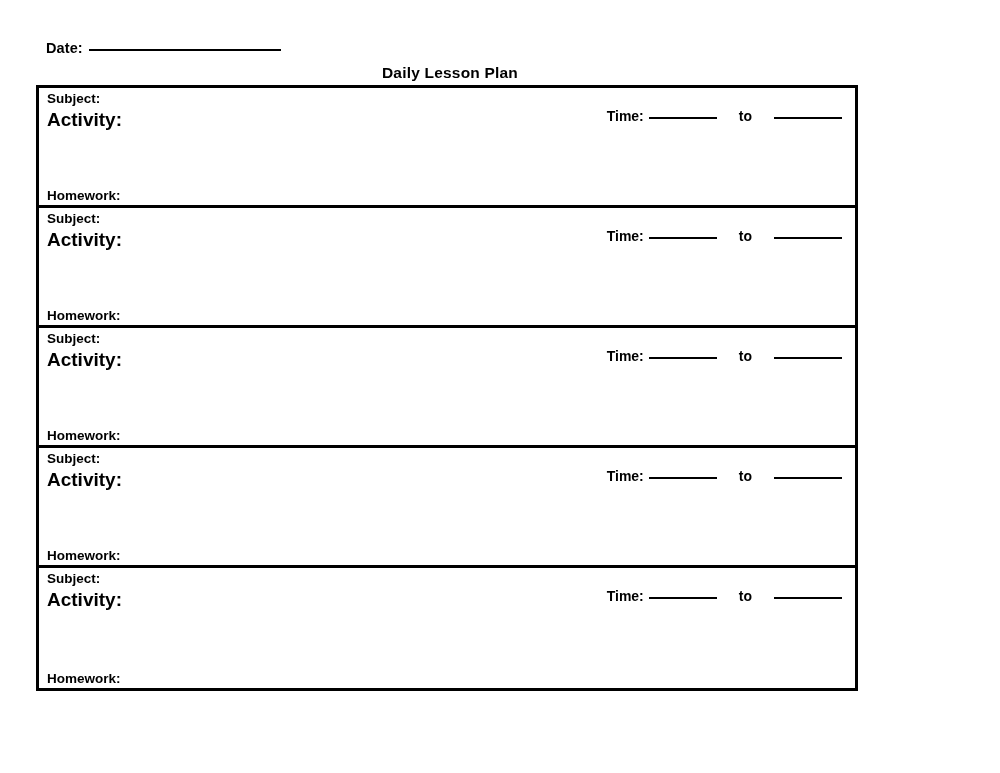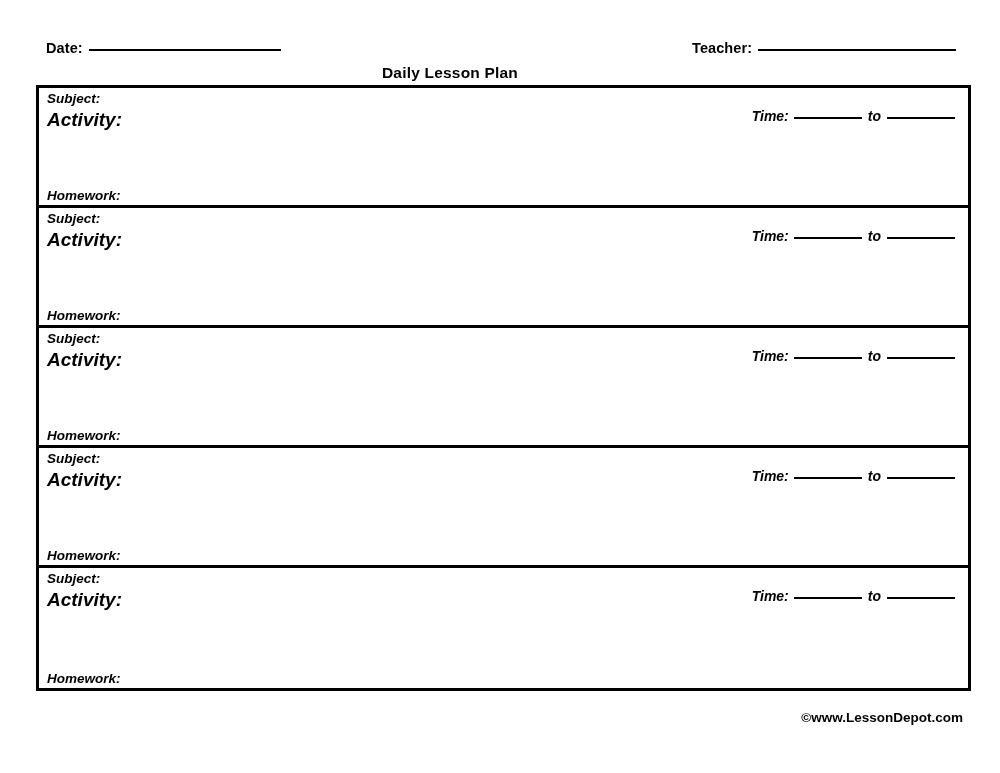--- a/index.html
+++ b/index.html
@@ -63,25 +63,24 @@
     font-size: 15.5px;
     font-weight: bold;
     letter-spacing: 0.2px;
   }
 
   
   .lesson-table {
     position: absolute;
     left: 36px;
     top: 85px;
-    width: 935px;
+    width: 822px;
     border: 3px solid #000;
     box-sizing: border-box;
     background: #fff;
-    font-style: italic;
   }
 
   .lesson-block {
     position: relative;
     height: 120px;
     box-sizing: border-box;
     border-bottom: 3px solid #000;
   }
   .lesson-block:last-child {
     border-bottom: none;
@@ -122,21 +121,21 @@
     align-items: baseline;
   }
   .blank-time {
     display: inline-block;
     border-bottom: 2.5px solid #000;
     width: 68px;
     margin: 0 5px;
     position: relative;
     top: -2px;
   }
-  .time-to { margin: 0 1px; }
+  .time-to { margin: 0 17px; }
 
   
   .footer {
     position: absolute;
     left: 0;
     top: 710px;
     width: 963px;
     text-align: right;
     font-size: 13.5px;
     font-weight: bold;
@@ -147,24 +146,20 @@
 
 <div class="page">
 
   <div class="header">
 
     <div class="field field-date">
       <span class="field-label">Date:</span>
       <span class="blank-line blank-date"></span>
     </div>
 
-    <div class="field field-teacher">
-      <span class="field-label">Teacher:</span>
-      <span class="blank-line blank-teacher"></span>
-    </div>
 
   </div>
 
   <div class="doc-title">Daily Lesson Plan</div>
 
   <div class="lesson-table">
 
     <div class="lesson-block">
       <span class="block-subject">Subject:</span>
       <span class="block-activity">Activity:</span>
@@ -220,15 +215,14 @@
         <span>Time:</span>
         <span class="blank-time"></span>
         <span class="time-to">to</span>
         <span class="blank-time"></span>
       </div>
       <span class="block-homework">Homework:</span>
     </div>
 
   </div>
 
-  <div class="footer">©www.LessonDepot.com</div>
 
 </div>
 
 </body></html>

